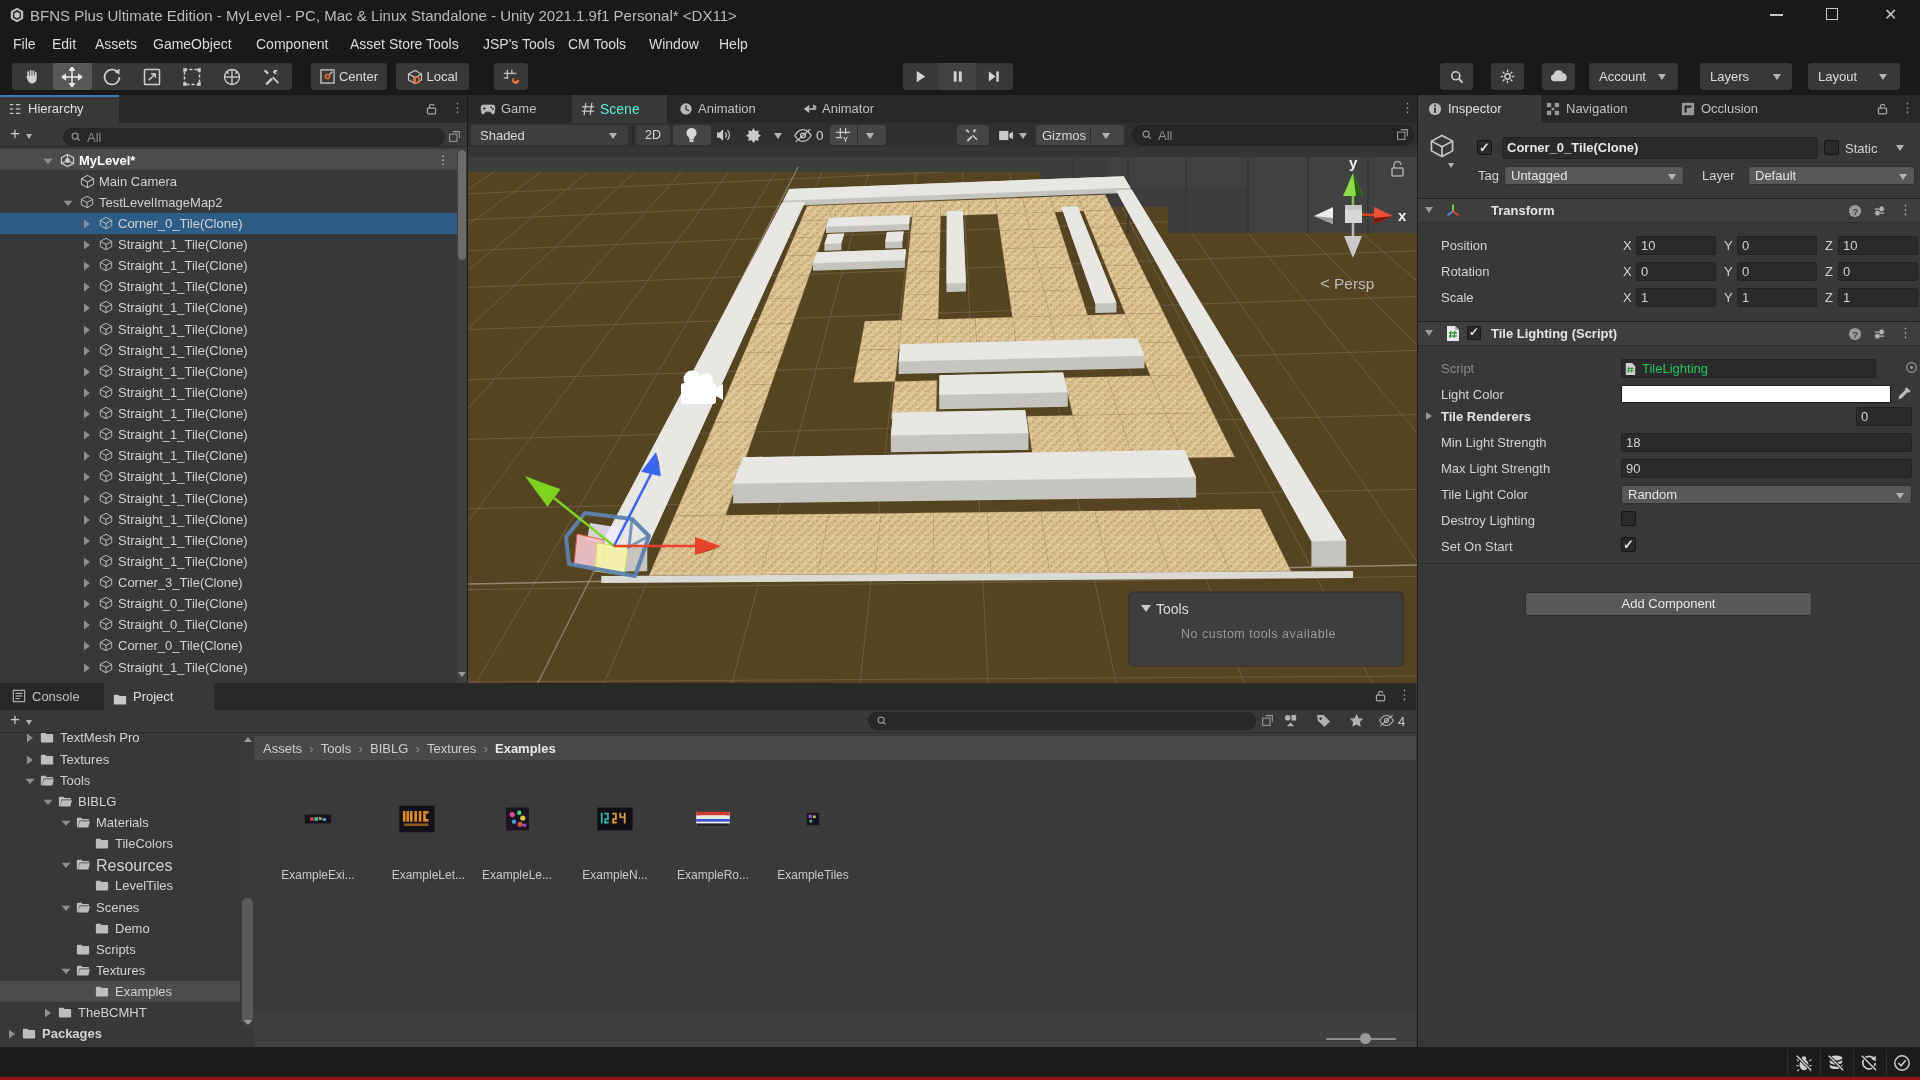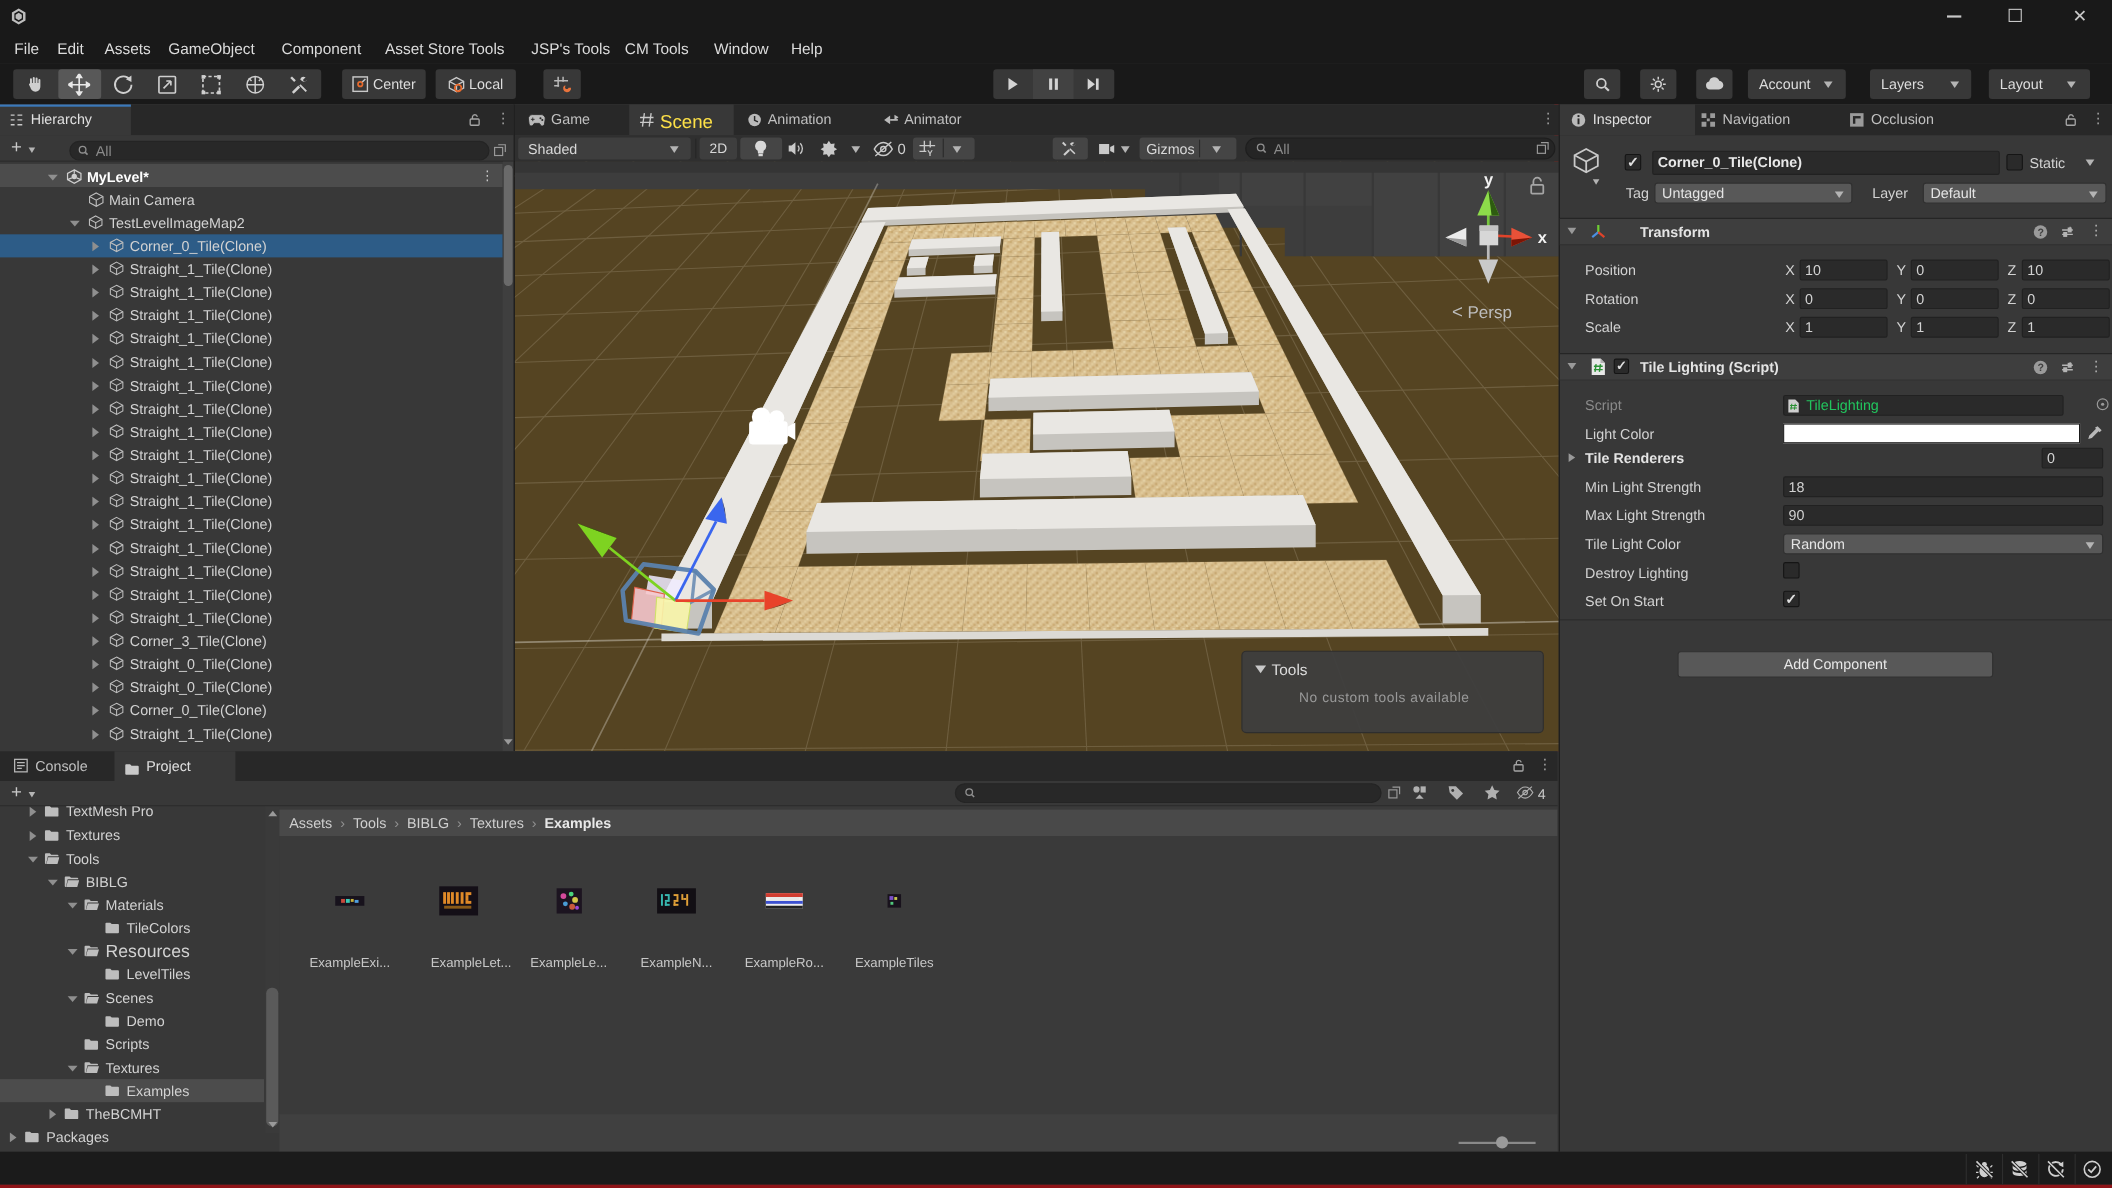--- a/index.html
+++ b/index.html
@@ -14,20 +14,21 @@
 </style></head>
 <body>
 
 <div class="abs" style="left:0;top:0;width:1920px;height:30px;background:#191919">
  <svg style="position:absolute;left:8px;top:6px" width="18" height="18" viewBox="0 0 32 32">
       <g fill="#bdbdbd">
         <path d="M16 3 L27 9.5 L27 22.5 L16 29 L5 22.5 L5 9.5 Z M16 7 L9 11 L9 21 L16 25 L23 21 L23 11 Z"></path>
         <path d="M16 10 L21 13 L21 19 L16 22 L11 19 L11 13 Z"></path>
       </g>
     </svg>
+ <div class="abs" style="left:30px;top:7px;font-size:15px;color:#bcbcbc">BFNS Plus Ultimate Edition - MyLevel - PC, Mac &amp; Linux Standalone - Unity 2021.1.9f1 Personal* &lt;DX11&gt;</div>
  <div class="abs" style="left:1770px;top:14px;width:13px;height:2px;background:#c8c8c8"></div>
  <div class="abs" style="left:1826px;top:8px;width:12px;height:12px;border:1.5px solid #c8c8c8"></div>
  <div class="abs" style="left:1884px;top:5px;font-size:16px;color:#c8c8c8">✕</div>
 </div>
 
 <div class="abs" style="left:0;top:30px;width:1920px;height:28px;background:#191919;color:#dcdcdc;font-size:14px">
  <span class="abs" style="left:13px;top:6px">File</span>
  <span class="abs" style="left:52px;top:6px">Edit</span>
  <span class="abs" style="left:95px;top:6px">Assets</span>
  <span class="abs" style="left:153px;top:6px">GameObject</span>
@@ -494,21 +495,21 @@
     </svg>
  <div class="abs" style="left:33px;top:6px;font-size:13px;color:#c0c0c0">Game</div>
  <svg class="abs" style="left:113px;top:7px" width="14" height="14" viewBox="0 0 16 16">
       <g stroke="#c9c9c9" stroke-width="1.4" fill="none">
         <line x1="5.5" y1="1" x2="3.5" y2="15"></line>
         <line x1="12.5" y1="1" x2="10.5" y2="15"></line>
         <line x1="1" y1="5.5" x2="15" y2="5.5"></line>
         <line x1="1" y1="10.5" x2="15" y2="10.5"></line>
       </g>
     </svg>
- <div class="abs" style="left:132px;top:6px;font-size:17px;color:#fde047">Scene</div>
+ <div class="abs" style="left:132px;top:6px;font-size:14px;color:#5eead4">Scene</div>
  <svg class="abs" style="left:211px;top:7px" width="14" height="14" viewBox="0 0 16 16">
       <circle cx="8" cy="8" r="6.5" fill="#b9b9b9"></circle>
       <path d="M8 4 v4.5 l3.5 1.5" stroke="#282828" stroke-width="1.5" fill="none"></path>
     </svg>
  <div class="abs" style="left:230px;top:6px;font-size:13px;color:#c0c0c0">Animation</div>
  <svg class="abs" style="left:335px;top:8px" width="14" height="12" viewBox="0 0 18 14">
       <g fill="#b9b9b9">
         <polygon points="1,7 8,2 8,12"></polygon>
         <rect x="8" y="6" width="9" height="2"></rect>
         <polygon points="13,1 18,4 13,7"></polygon>
@@ -1121,21 +1122,21 @@
         <svg style="position:absolute;left:58px;top:1006.2760000000001px" width="14" height="14" viewBox="0 0 16 16">
           <path d="M1,3 a1,1 0 0 1 1,-1 h4 l1.5,1.5 H14 a1,1 0 0 1 1,1 V12 a1,1 0 0 1 -1,1 H2 a1,1 0 0 1 -1,-1 Z" fill="#bdbdbd"></path>
         </svg>
         <div style="position:absolute;left:78px;top:1005px;font-size:13px;color:#d2d2d2;font-weight:normal;white-space:nowrap">TheBCMHT</div>
         <svg style="position:absolute;left:6px;top:1028.416px" width="12" height="12" viewBox="0 0 16 16">
           <polygon points="4,2 12,8 4,14" fill="#8f8f8f"></polygon>
         </svg>
         <svg style="position:absolute;left:22px;top:1027.416px" width="14" height="14" viewBox="0 0 16 16">
           <path d="M1,3 a1,1 0 0 1 1,-1 h4 l1.5,1.5 H14 a1,1 0 0 1 1,1 V12 a1,1 0 0 1 -1,1 H2 a1,1 0 0 1 -1,-1 Z" fill="#bdbdbd"></path>
         </svg>
-        <div style="position:absolute;left:42px;top:1026px;font-size:13px;color:#d2d2d2;font-weight:normal;white-space:nowrap">Packages</div>
+        <div style="position:absolute;left:42px;top:1026px;font-size:13px;color:#d2d2d2;font-weight:bold;white-space:nowrap">Packages</div>
       </div>
   <div class="abs" style="left:241px;top:0;width:13px;height:297px;background:#3a3a3a"></div>
   <div class="abs" style="left:242px;top:165px;width:11px;height:126px;background:#5a5a5a;border-radius:5px"></div>
   <svg class="abs" style="left:243px;top:2px" width="10" height="10" viewBox="0 0 10 10">
         <polygon points="1,7 9,7 5,2" fill="#9a9a9a"></polygon>
       </svg>
   <svg class="abs" style="left:243px;top:284px" width="10" height="10" viewBox="0 0 10 10">
         <polygon points="1,3 9,3 5,8" fill="#9a9a9a"></polygon>
       </svg>
   <div class="abs" style="left:254px;top:0;width:1162px;height:297px;background:#3a3a3a"></div>

